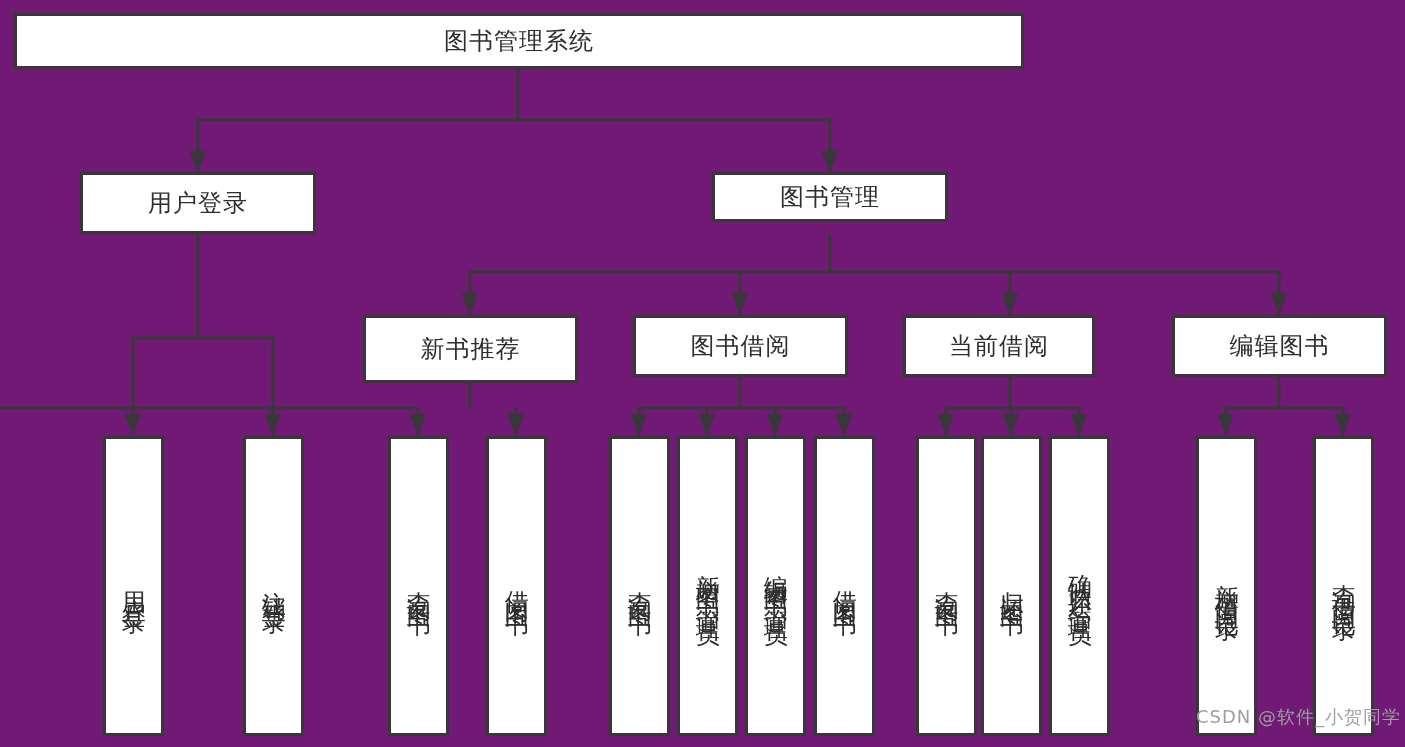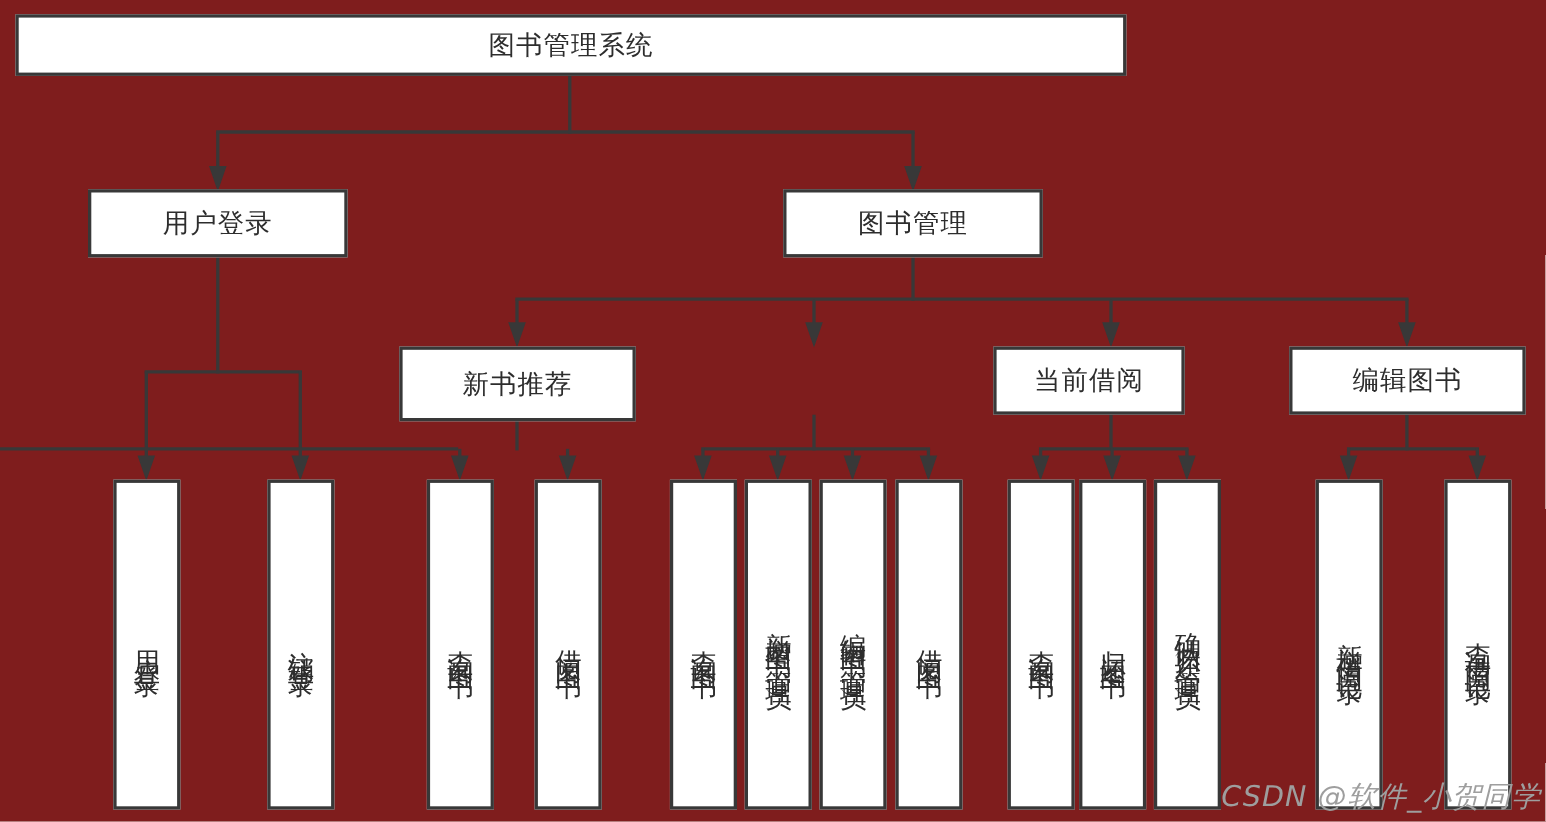--- a/index.html
+++ b/index.html
@@ -1,38 +1,37 @@
 <!DOCTYPE html>
 <html style="--line: #383838; --box_fill: #ffffff; --text: #2d2d2d; --watermark: #9e9e9e;"><head>
 <meta charset="utf-8">
 <style>
   html,body { margin:0; padding:0; background:#ffffff; }
   .stage {
-    position:relative; width:1405px; height:747px; background:#7f1d1d;
+    position:relative; width:1405px; height:747px; background:#701a75;
     font-family:"DejaVu Sans","Liberation Sans",sans-serif; overflow:hidden;
   }
   .connectors { position:absolute; left:0; top:0; width:1405px; height:747px; }
   .connectors line { stroke:var(--line,#383838); stroke-width:3; }
   .connectors polygon { fill:var(--line,#383838); }
   .node {
     position:absolute; box-sizing:border-box;
     background:var(--box_fill,#ffffff); border:3px solid var(--line,#383838);
     display:flex; align-items:center; justify-content:center;
     color:var(--text,#2d2d2d); z-index:2;
   }
   .hbox { font-size:24px; letter-spacing:1px; white-space:nowrap; }
   .vbox {
     writing-mode:vertical-rl; text-orientation:mixed;
     font-size:24px; letter-spacing:7px; line-height:1.1;
   }
   .watermark {
-    position:absolute; right:4px; bottom:5px; z-index:5;
-    font-size:26px; color:var(--watermark,#9e9e9e); letter-spacing:1px;
+    position:absolute; right:4px; bottom:18px; z-index:5;
+    font-size:18px; color:var(--watermark,#9e9e9e); letter-spacing:1px;
     white-space:nowrap;
-    font-style:italic;
   }
 </style>
 </head>
 <body>
 
 <div class="stage">
 
   <svg class="connectors" viewBox="0 0 1405 747">
     <g>
       <line x1="518" y1="69" x2="518" y2="121.5"></line>
@@ -98,24 +97,25 @@
       <line x1="1226" y1="408" x2="1226" y2="416"></line>
       <polygon points="1218,414 1234,414 1226,437"></polygon>
       <line x1="1343" y1="408" x2="1343" y2="416"></line>
       <polygon points="1335,414 1351,414 1343,437"></polygon>
     </g>
   </svg>
 
   <div class="node hbox" style="left:14px;top:13px;width:1010px;height:56px">图书管理系统</div>
 
   <div class="node hbox" style="left:80px;top:172px;width:236px;height:62px">用户登录</div>
-  <div class="node hbox" style="left:712px;top:172px;width:236px;height:62px">图书管理</div>
+  <div class="node hbox" style="left:712px;top:172px;width:236px;height:50px">图书管理</div>
 
   <div class="node hbox" style="left:363px;top:315px;width:215px;height:68px">新书推荐</div>
-  <div class="node hbox" style="left:903px;top:315px;width:174px;height:62px">当前借阅</div>
+  <div class="node hbox" style="left:633px;top:315px;width:215px;height:62px">图书借阅</div>
+  <div class="node hbox" style="left:903px;top:315px;width:192px;height:62px">当前借阅</div>
   <div class="node hbox" style="left:1172px;top:315px;width:215px;height:62px">编辑图书</div>
 
   <div class="node vbox" style="left:103px;top:436px;width:61px;height:300px">用户登录</div>
   <div class="node vbox" style="left:243px;top:436px;width:61px;height:300px">注销登录</div>
 
   <div class="node vbox" style="left:388px;top:436px;width:61px;height:300px">查询图书</div>
   <div class="node vbox" style="left:486px;top:436px;width:61px;height:300px">借阅图书</div>
 
   <div class="node vbox" style="left:609px;top:436px;width:61px;height:300px">查询图书</div>
   <div class="node vbox" style="left:677px;top:436px;width:61px;height:300px">新增图书（管理员）</div>

